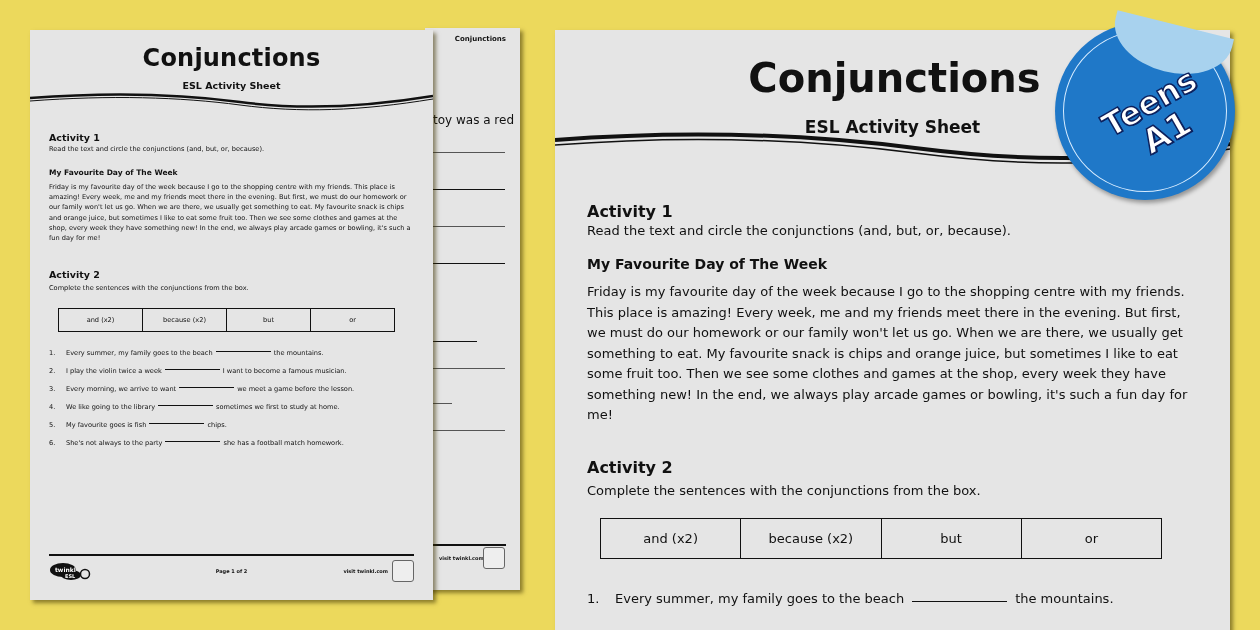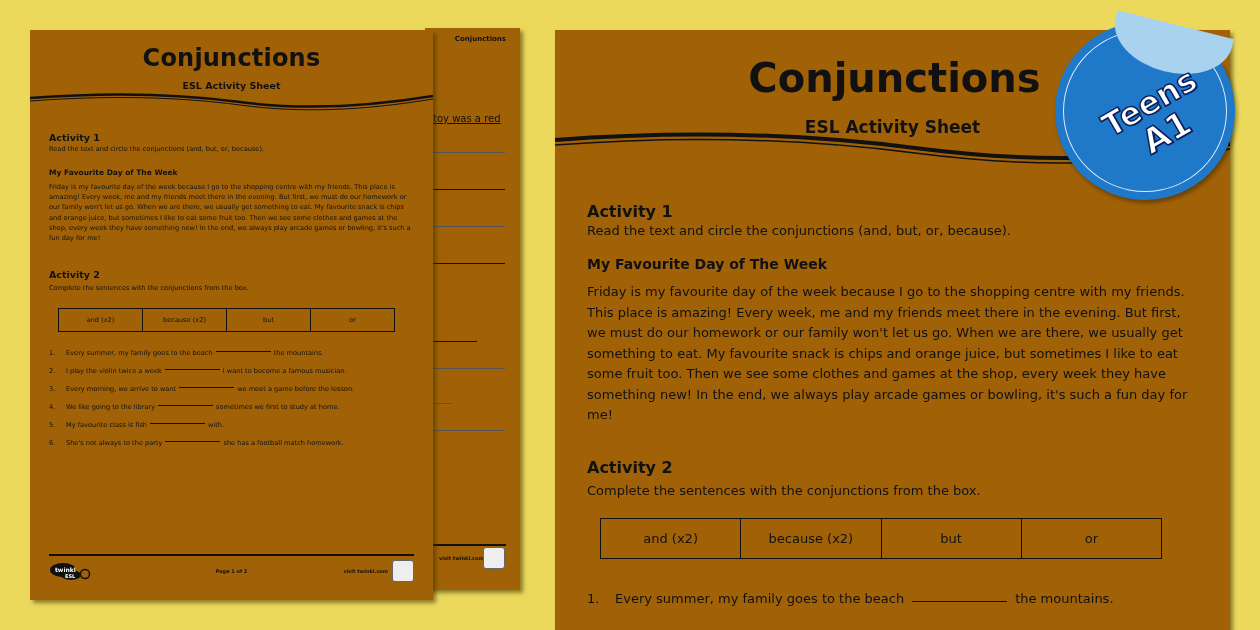--- a/index.html
+++ b/index.html
@@ -1,24 +1,24 @@
 <!DOCTYPE html>
 <html><head>
 <meta charset="utf-8">
 <style>
   * { box-sizing: border-box; margin: 0; padding: 0; }
   html, body { width: 1260px; height: 630px; overflow: hidden; }
   body { background: #ecd95c; font-family: "DejaVu Sans", sans-serif; color: #111; position: relative; }
 
-  .page { position: absolute; background: #a16207; box-shadow: 3px 3px 4px rgba(60,50,0,0.55); overflow: hidden; }
+  .page { position: absolute; background: #e5e5e5; box-shadow: 3px 3px 4px rgba(60,50,0,0.55); overflow: hidden; }
 
   
   #back-page { left: 425px; top: 28px; width: 95px; height: 562px; }
   #back-page .back-title { position: absolute; right: 14px; top: 7px; font-size: 7px; font-weight: bold; }
-  #back-page .back-frag { position: absolute; left: 8px; top: 85px; font-size: 10px; text-decoration: underline; }
+  #back-page .back-frag { position: absolute; left: 8px; top: 85px; font-size: 12px; }
   #back-page .bl { position: absolute; left: 0; height: 1px; background: #555; }
   #back-page .back-foot-line { position: absolute; left: 0; right: 14px; top: 516px; height: 2px; background: #111; }
   #back-page .back-foot-text { position: absolute; left: 14px; top: 527px; font-size: 5px; font-weight: bold; }
   #back-page .back-foot-logo { position: absolute; left: 58px; top: 519px; width: 22px; height: 22px; border: 1px solid #666; border-radius: 3px; background: #eee; }
 
   
   #front-page { left: 30px; top: 30px; width: 403px; height: 570px; }
   #front-page .sp-title { position: absolute; left: 0; right: 0; top: 14px; text-align: center; font-family: "DejaVu Sans", sans-serif; font-weight: bold; font-size: 24px; letter-spacing: 0.2px; }
   #front-page .sp-sub { position: absolute; left: 0; right: 0; top: 50px; text-align: center; font-weight: bold; font-size: 9.5px; }
   #front-page .wave { position: absolute; left: 0; top: 60px; width: 403px; height: 24px; }
@@ -125,23 +125,23 @@
         <span>we meet a game before the lesson.</span>
       </div>
     <div class="sp-q">
         <span class="n">4.</span>
         <span>We like going to the library</span>
         <span class="blank"></span>
         <span>sometimes we first to study at home.</span>
       </div>
     <div class="sp-q">
         <span class="n">5.</span>
-        <span>My favourite class is fish</span>
+        <span>My favourite goes is fish</span>
         <span class="blank"></span>
-        <span>with.</span>
+        <span>chips.</span>
       </div>
     <div class="sp-q">
         <span class="n">6.</span>
         <span>She's not always to the party</span>
         <span class="blank"></span>
         <span>she has a football match homework.</span>
       </div>
   </div>
   <div class="foot-line"></div>
   <svg class="foot-logo" viewBox="0 0 42 18">

